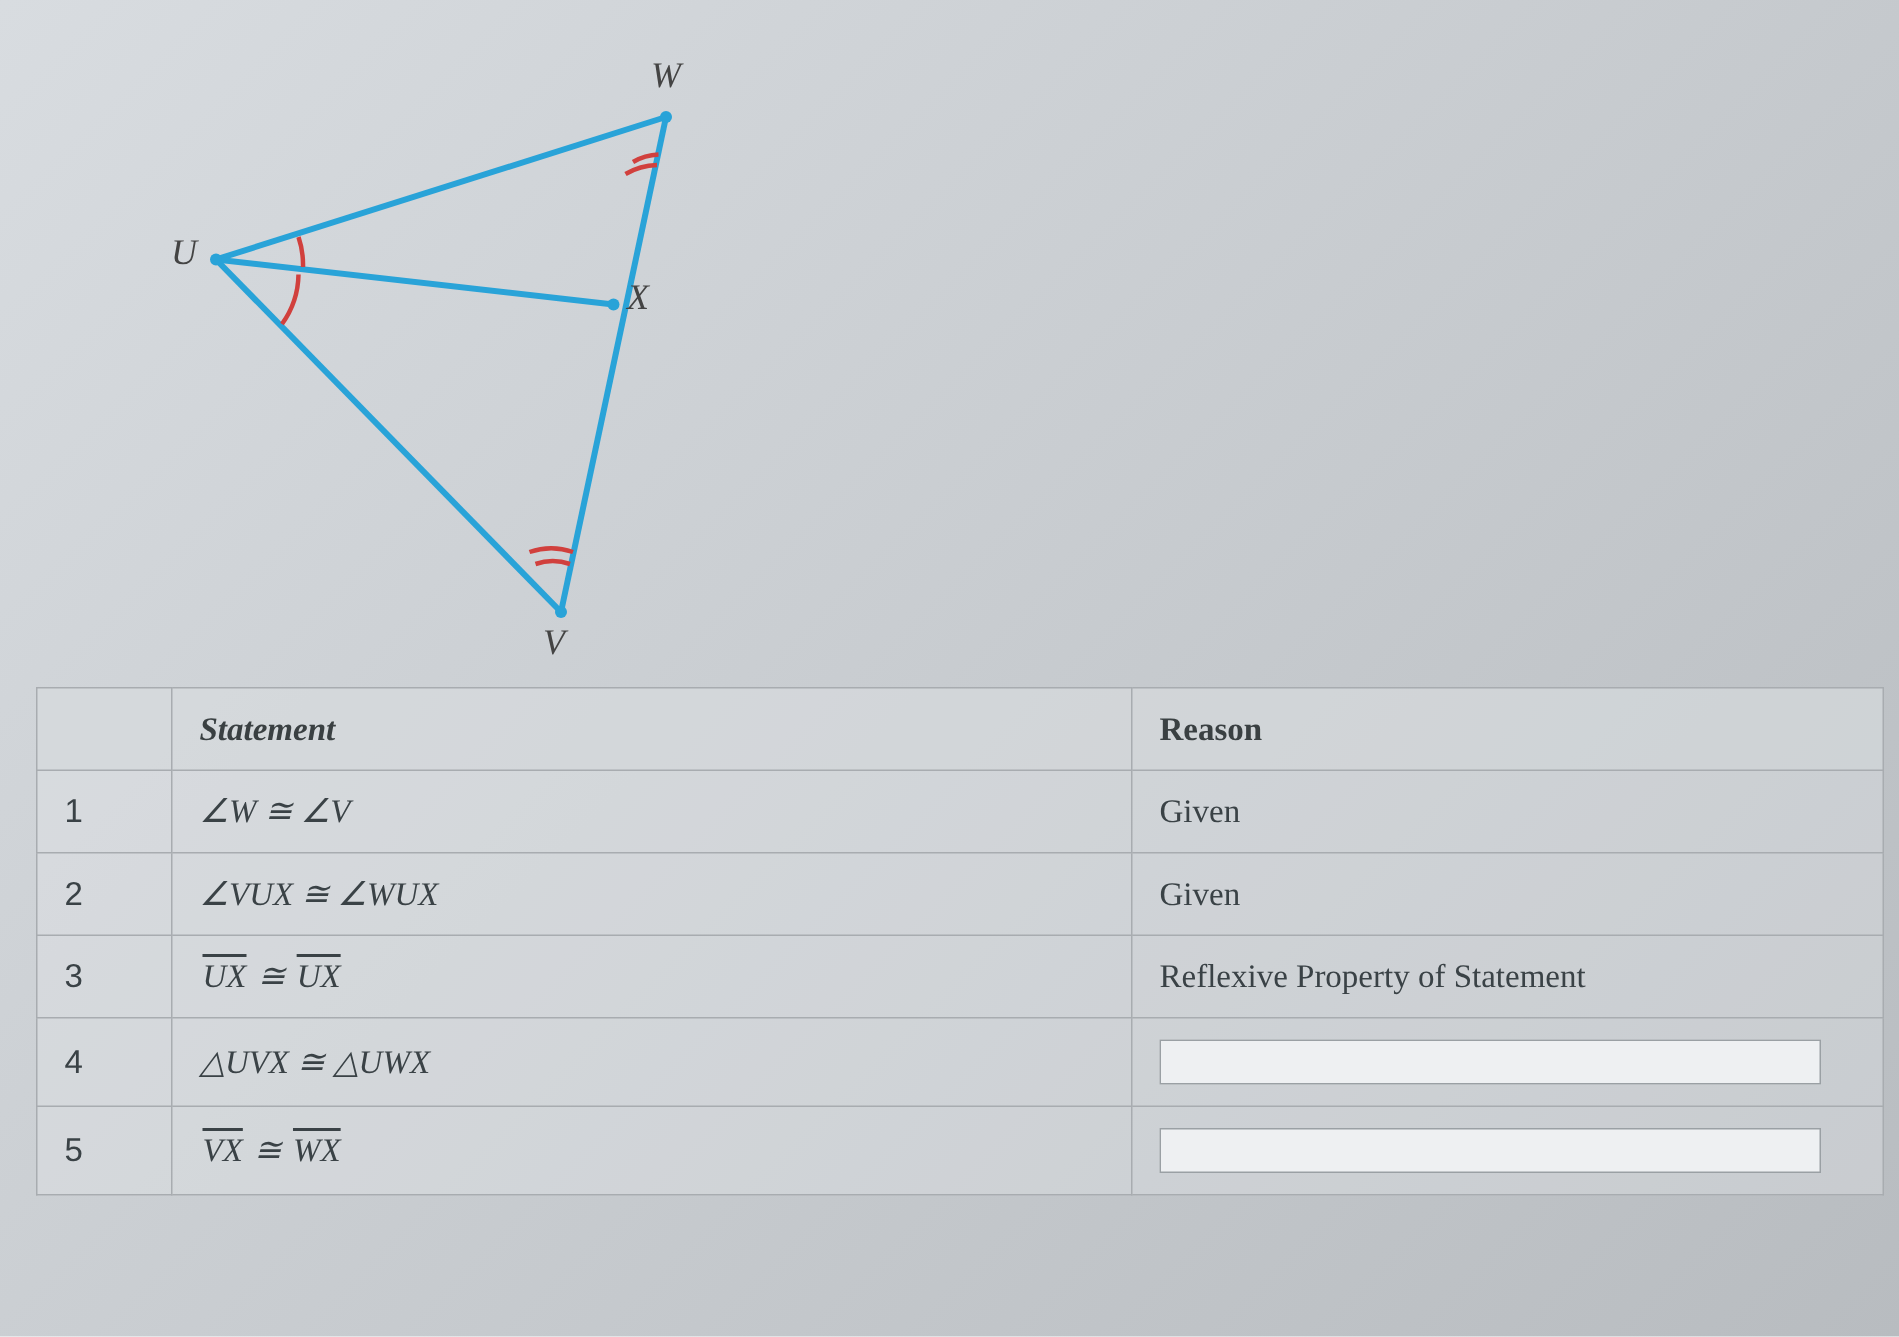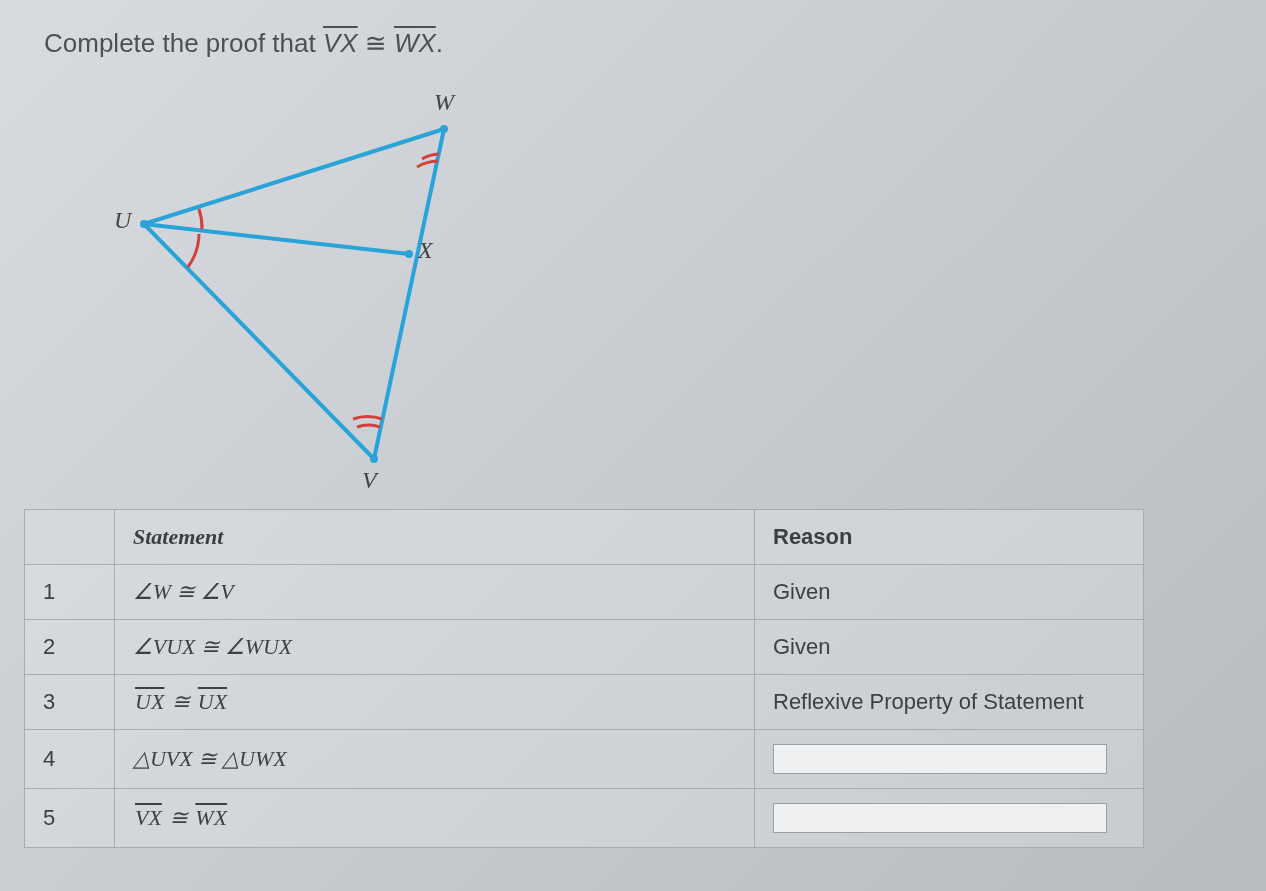--- a/index.html
+++ b/index.html
@@ -37,21 +37,21 @@
   .vlabel {
     position: absolute;
     font-size: 24px;
     font-style: italic;
     color: #444;
     font-family: Georgia, 'Times New Roman', serif;
   }
 
   table.proof {
     border-collapse: collapse;
-    width: 1120px;
+    width: 1232px;
     background: rgba(230,232,234,0.35);
     margin-left: -20px;
   }
   table.proof th, table.proof td {
     border: 1px solid #a8acb0;
     padding: 14px 18px;
     text-align: left;
     vertical-align: middle;
   }
   table.proof th {
@@ -59,38 +59,35 @@
     font-weight: bold;
     font-size: 22px;
     color: #3a4042;
   }
   table.proof td {
     font-size: 22px;
     color: #3a4246;
   }
   .numcol { width: 90px; text-align: center; font-size: 22px; }
   .stmtcol { width: 640px; font-style: italic; font-family: Georgia, serif; }
-  .reasoncol { font-family: Liberation Sans, sans-serif; font-style: normal; margin-left: 36px; }
+  .reasoncol { font-family: Liberation Serif, serif; font-style: normal; margin-left: 36px; }
   .reason-input {
     width: 95%;
     height: 30px;
     background: #eef0f2;
     border: 1px solid #9aa0a4;
     display: block;
   }
   .ov { text-decoration: overline; display:inline-block; padding:0 2px;}
 </style>
 </head>
 <body>
 
 <div class="page">
 
-  <div class="prompt">
-    <span>Complete the proof that </span><span class="overline">VX</span><span> ≅ </span><span class="overline">WX</span><span>.</span>
-  </div>
 
   <div class="diagram-wrap">
     <svg width="520" height="420" viewBox="0 0 520 420">
 
       <line x1="60" y1="145" x2="360" y2="50" stroke="#29a3d8" stroke-width="4"></line>
       <line x1="60" y1="145" x2="290" y2="380" stroke="#29a3d8" stroke-width="4"></line>
       <line x1="360" y1="50" x2="290" y2="380" stroke="#29a3d8" stroke-width="4"></line>
       <line x1="60" y1="145" x2="325" y2="175" stroke="#29a3d8" stroke-width="4"></line>
 
       <circle cx="60" cy="145" r="4" fill="#29a3d8"></circle>

